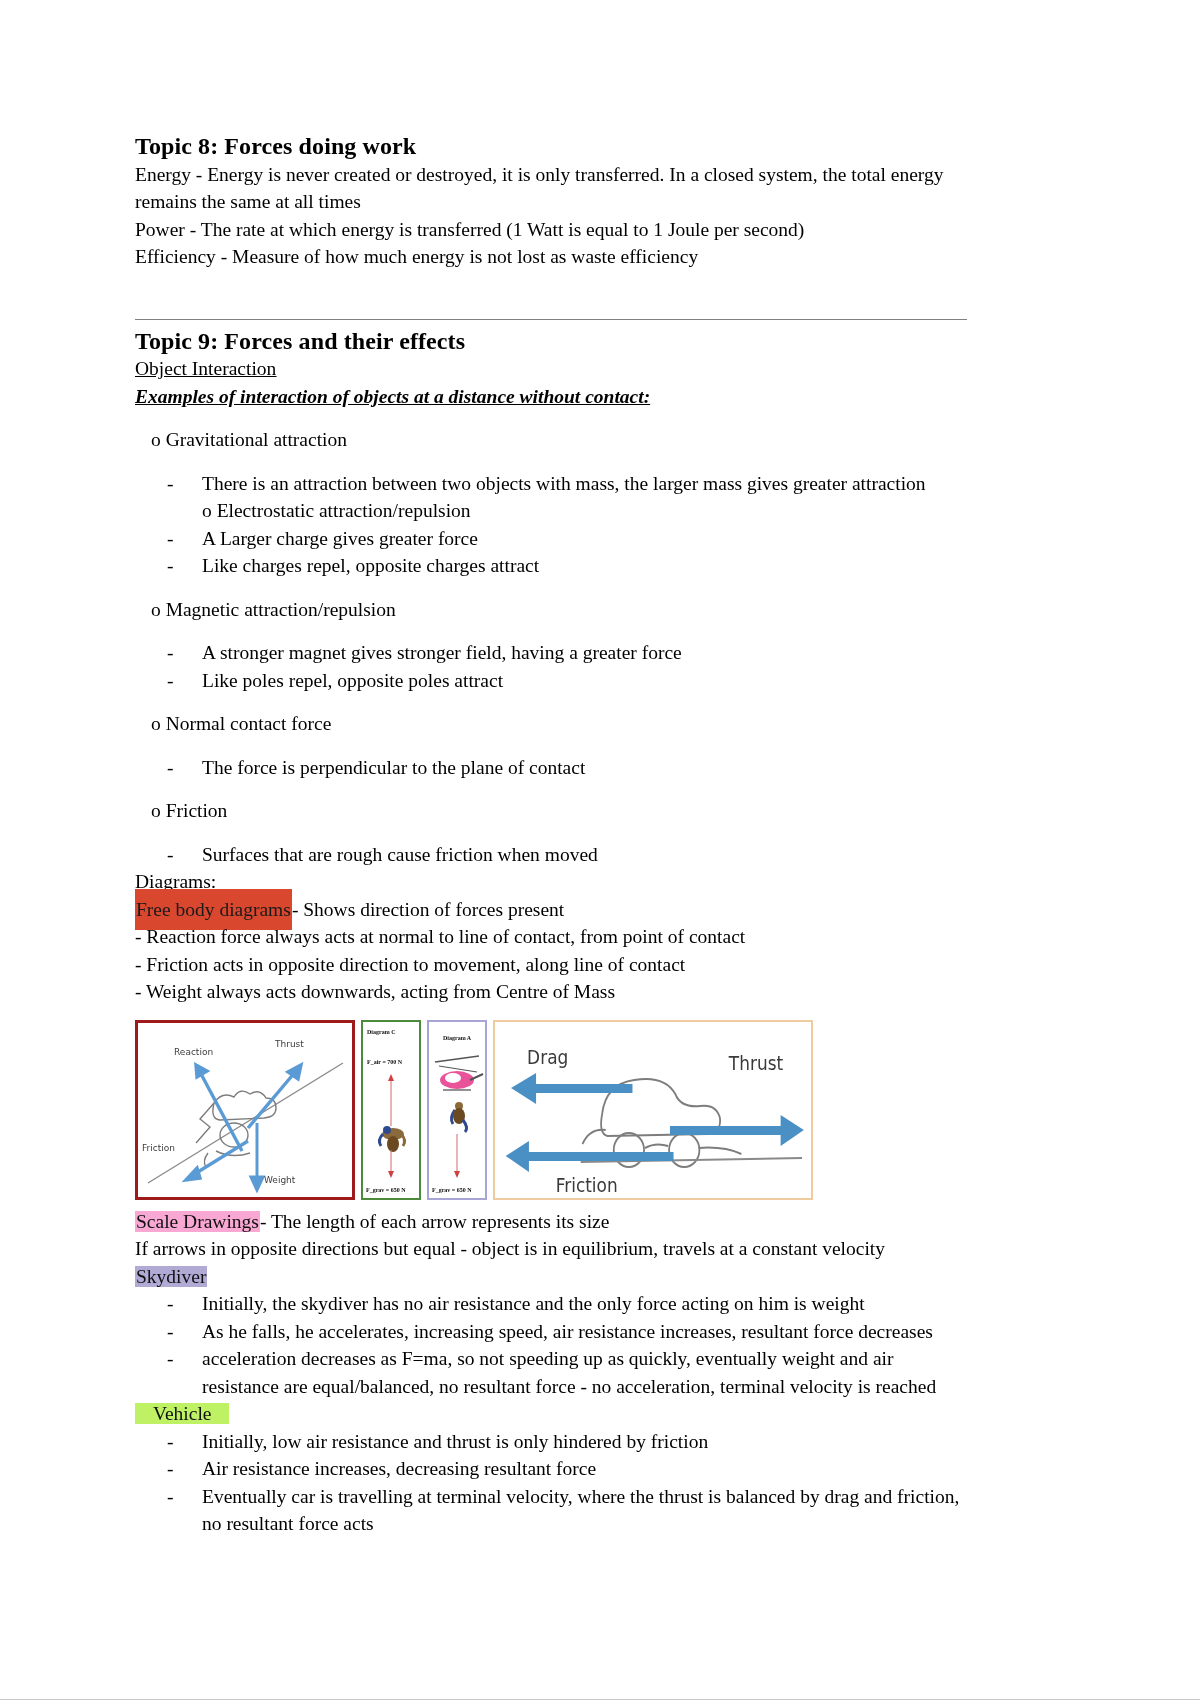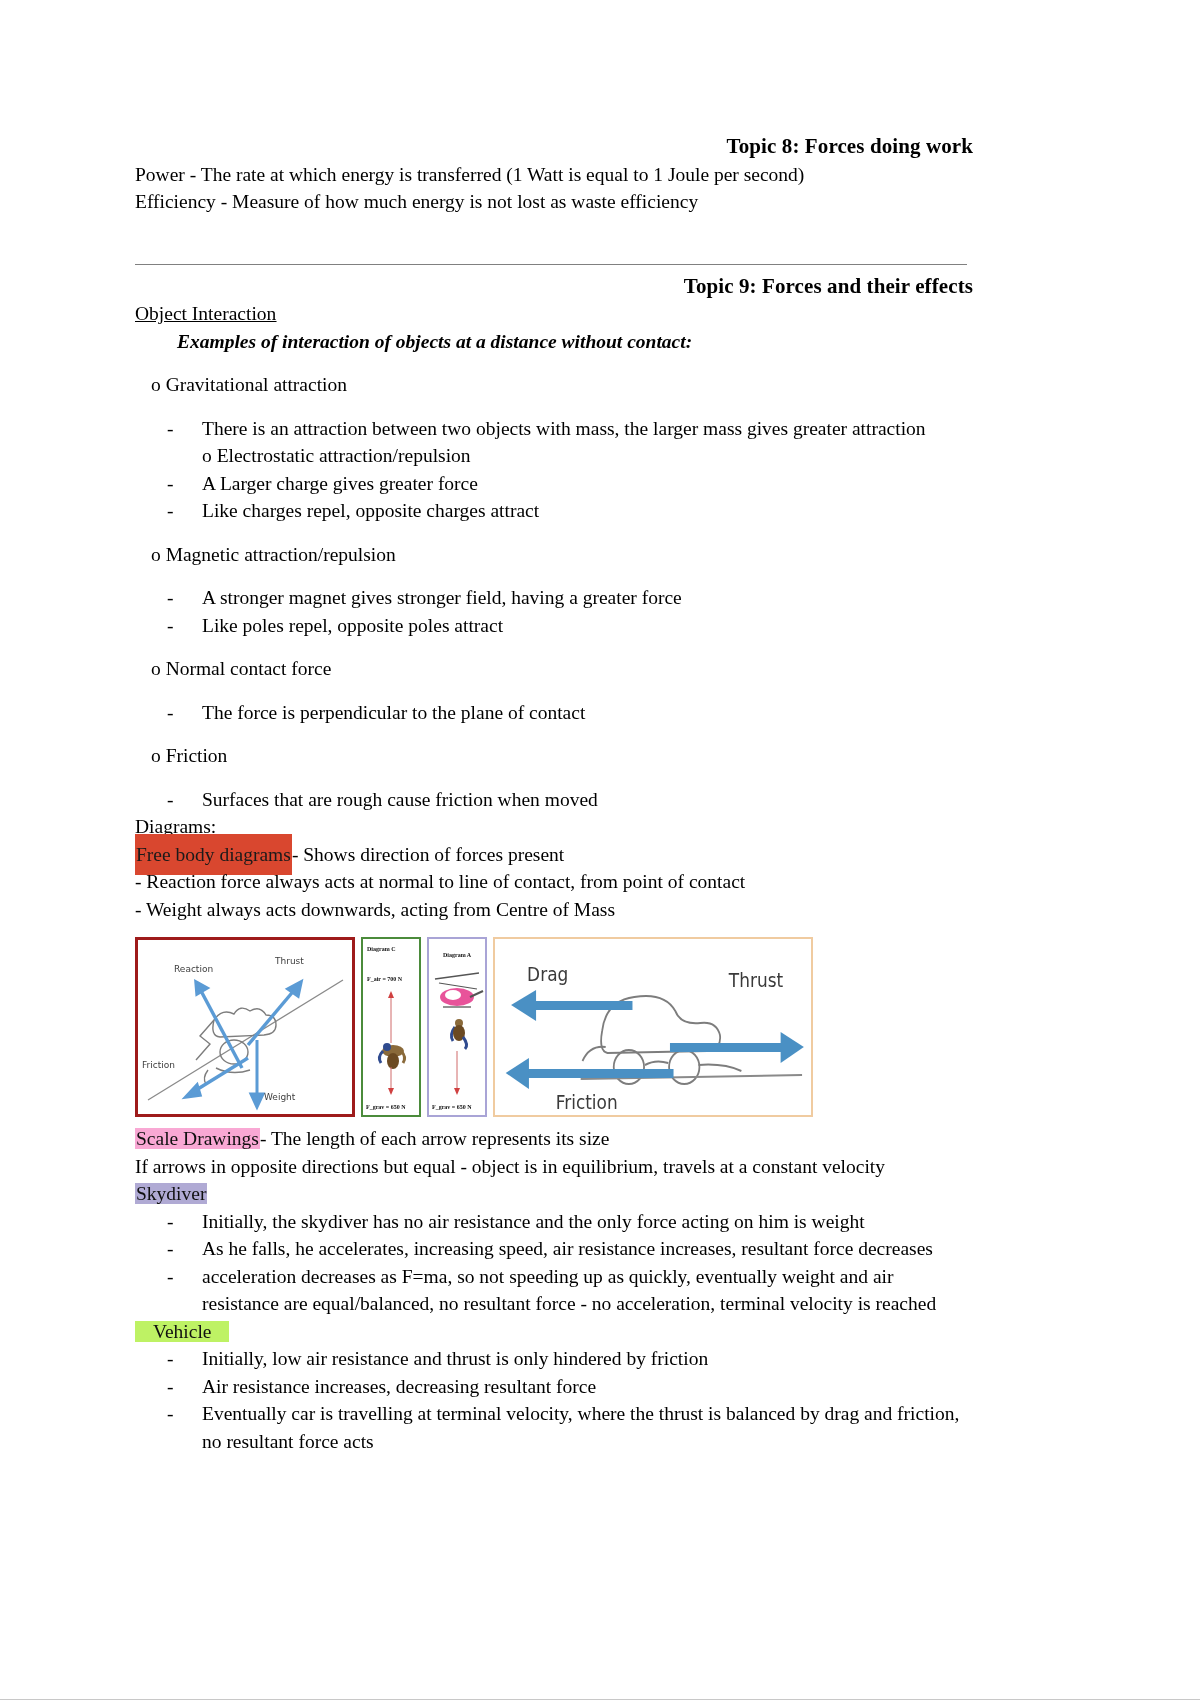--- a/index.html
+++ b/index.html
@@ -17,25 +17,24 @@
     overflow: hidden;
   }
   .content {
     position: absolute;
     left: 135px;
     top: 133px;
     width: 838px;
   }
   .h-topic {
     font-weight: bold;
-    font-size: 21px;
+    font-size: 24px;
     line-height: 27.5px;
     margin: 0;
     letter-spacing: 0.1px;
-    text-align: right;
   }
   .para {
     font-size: 19.5px;
     line-height: 27.5px;
     margin: 0;
   }
   .para-wrap {
     font-size: 19.5px;
     line-height: 27.5px;
     margin: 0;
@@ -51,21 +50,21 @@
     text-decoration: underline;
   }
   .bold-italic {
     font-weight: bold;
     font-style: italic;
     font-size: 19.5px;
     line-height: 27.5px;
     margin: 0;
   }
   .bold-italic .u {
-    margin-left: 42px;
+    text-decoration: underline;
   }
   .o-item {
     font-size: 19.5px;
     line-height: 27.5px;
     margin: 16px;
   }
   .dash-item {
     font-size: 19.5px;
     line-height: 27.5px;
     margin: 0;
@@ -172,20 +171,21 @@
     border-top: 1px solid #c8c8c8;
   }
 </style>
 </head>
 <body>
 
 <div class="page">
   <div class="content">
 
     <div class="h-topic">Topic 8: Forces doing work</div>
+    <div class="para-wrap">Energy - Energy is never created or destroyed, it is only transferred. In a closed system, the total energy remains the same at all times</div>
     <div class="para">Power - The rate at which energy is transferred (1 Watt is equal to 1 Joule per second)</div>
     <div class="para">Efficiency - Measure of how much energy is not lost as waste efficiency</div>
 
     <div class="spacer-lg"></div>
     <hr class="rule">
     <div class="spacer-sm"></div>
 
     <div class="h-topic">Topic 9: Forces and their effects</div>
 
     <div class="underline-head">
@@ -242,20 +242,21 @@
       <span class="dash-text">Surfaces that are rough cause friction when moved</span>
     </div>
 
     <div class="underline-head">
       <span class="u">Diagrams:</span>
     </div>
 
     <div class="para"><span class="hl-red">Free body diagrams</span><span>- Shows direction of forces present</span></div>
 
     <div class="para">- Reaction force always acts at normal to line of contact, from point of contact</div>
+    <div class="para">- Friction acts in opposite direction to movement, along line of contact</div>
     <div class="para">- Weight always acts downwards, acting from Centre of Mass</div>
 
     <div class="diagram-strip">
 
       <div class="panel panel-skateboard">
         <svg viewBox="0 0 214 174" preserveAspectRatio="none">
 
           <line x1="10" y1="160" x2="205" y2="40" stroke="#8a8a8a" stroke-width="1.3"></line>
 
           <g stroke="#7d7d7d" stroke-width="1.4" fill="none">

